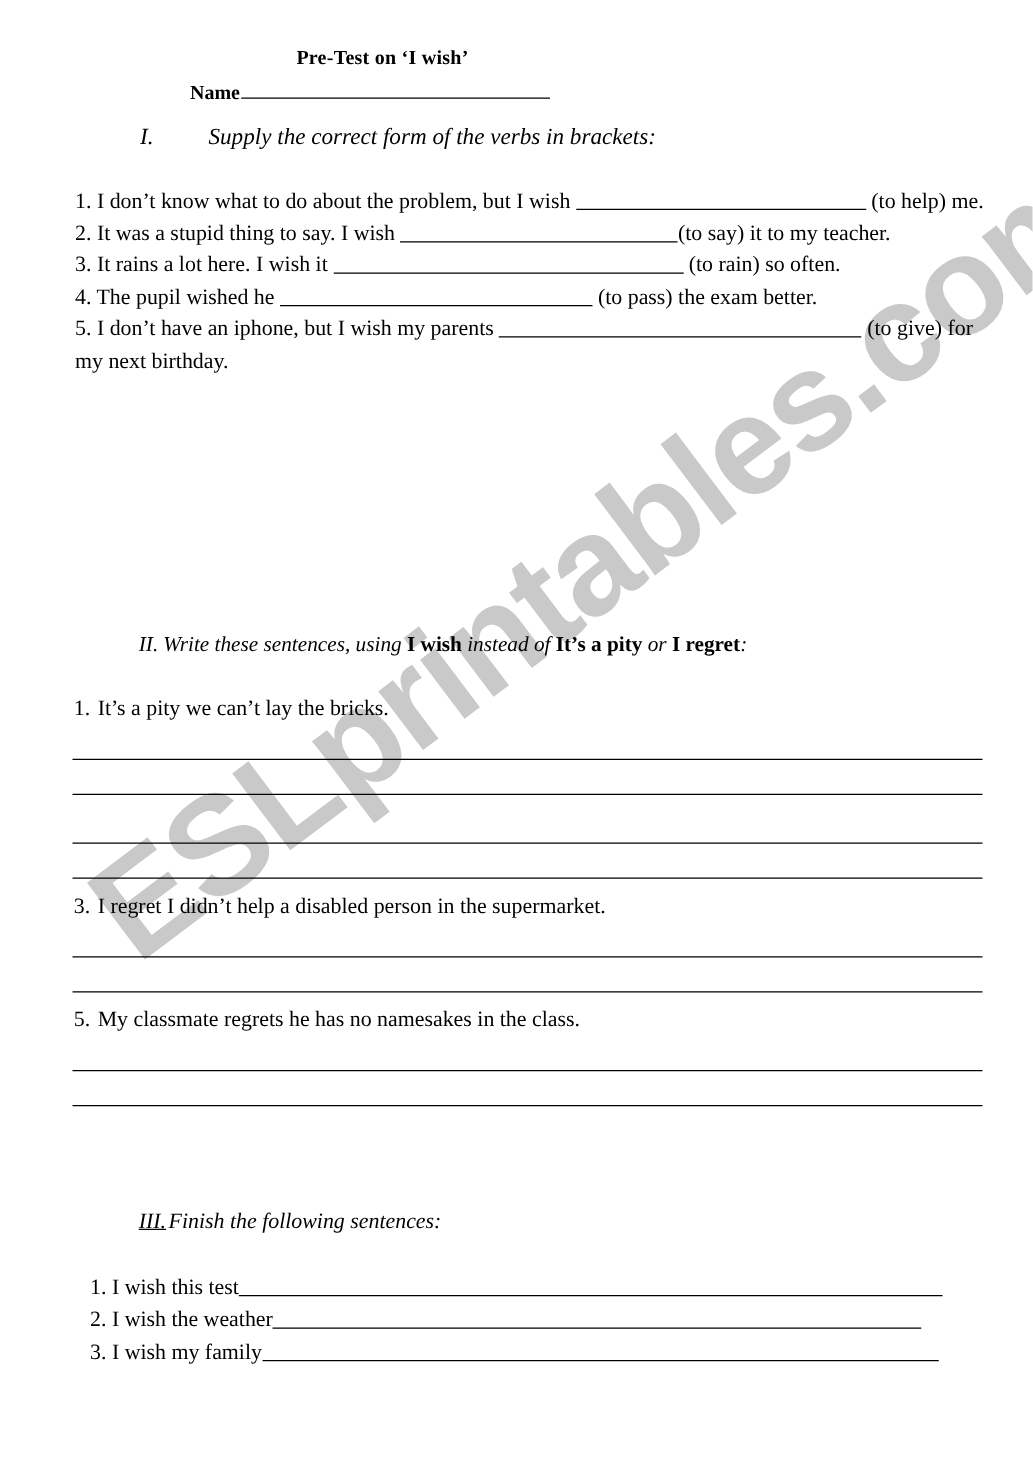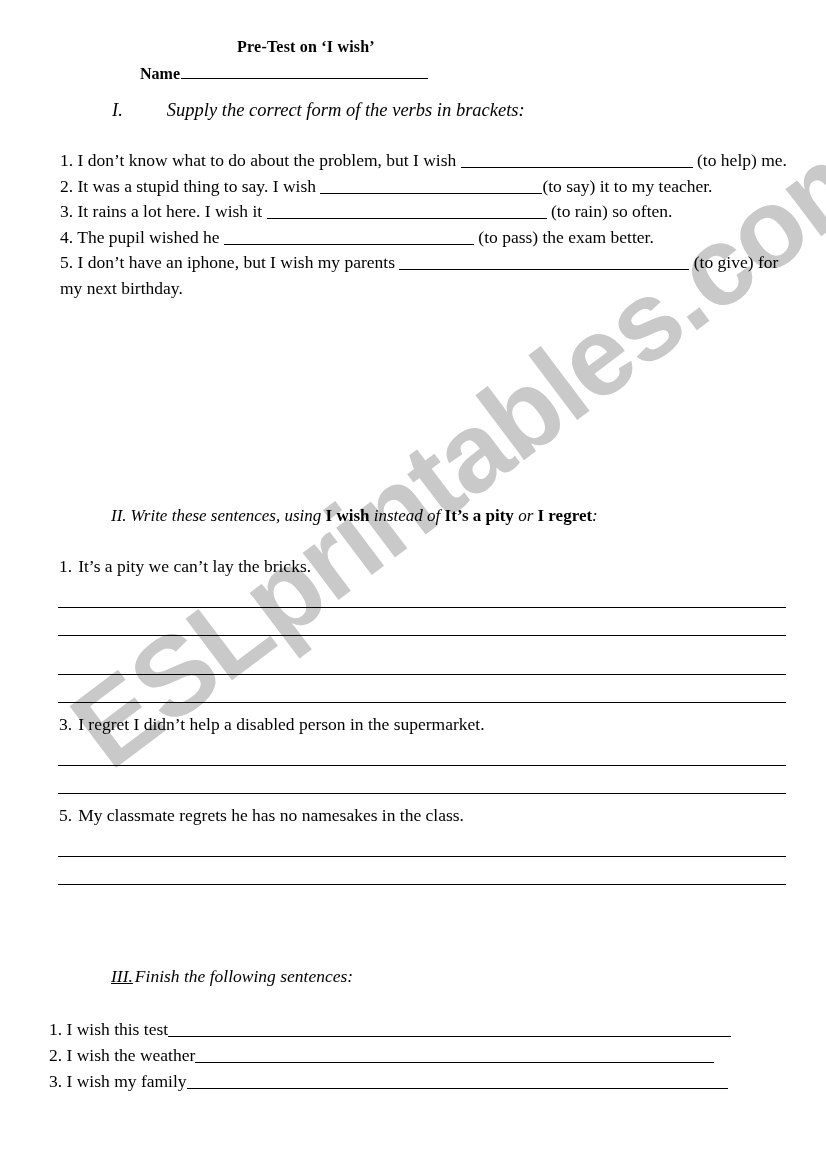--- a/index.html
+++ b/index.html
@@ -60,21 +60,21 @@
     left: 0;
     top: 38px;
     width: 612px;
     text-align: center;
     font-weight: bold;
     font-size: 16px;
     letter-spacing: 0.2px;
   }
   .name-row {
     position: absolute;
-    left: 140px;
+    left: 152px;
     top: 63px;
     font-size: 16px;
     white-space: nowrap;
   }
   .name-label {
     font-weight: bold;
     font-size: 16px;
   }
   .name-blank {
     display: inline-block;
@@ -149,21 +149,21 @@
     border-bottom: 1.4px solid #000;
     height: 0;
   }
   .gap-a { height: 29px; }
   .gap-b { height: 27px; }
   .gap-c { height: 9px; }
 
   
   #sec3-body {
     position: absolute;
-    left: 49px;
+    left: 72px;
     top: 1016px;
     width: 728px;
     font-size: 17.5px;
     line-height: 26px;
   }
   #sec3-body .q3 {
     white-space: nowrap;
   }
   .fill-rest {
     display: inline-block;

